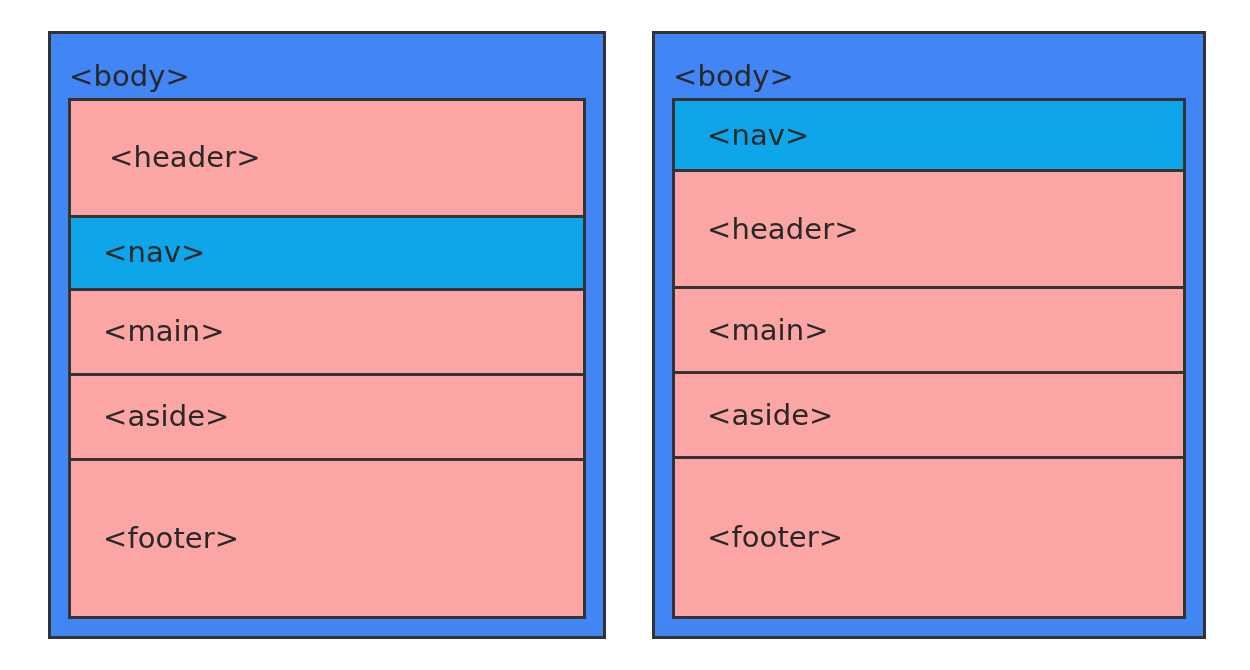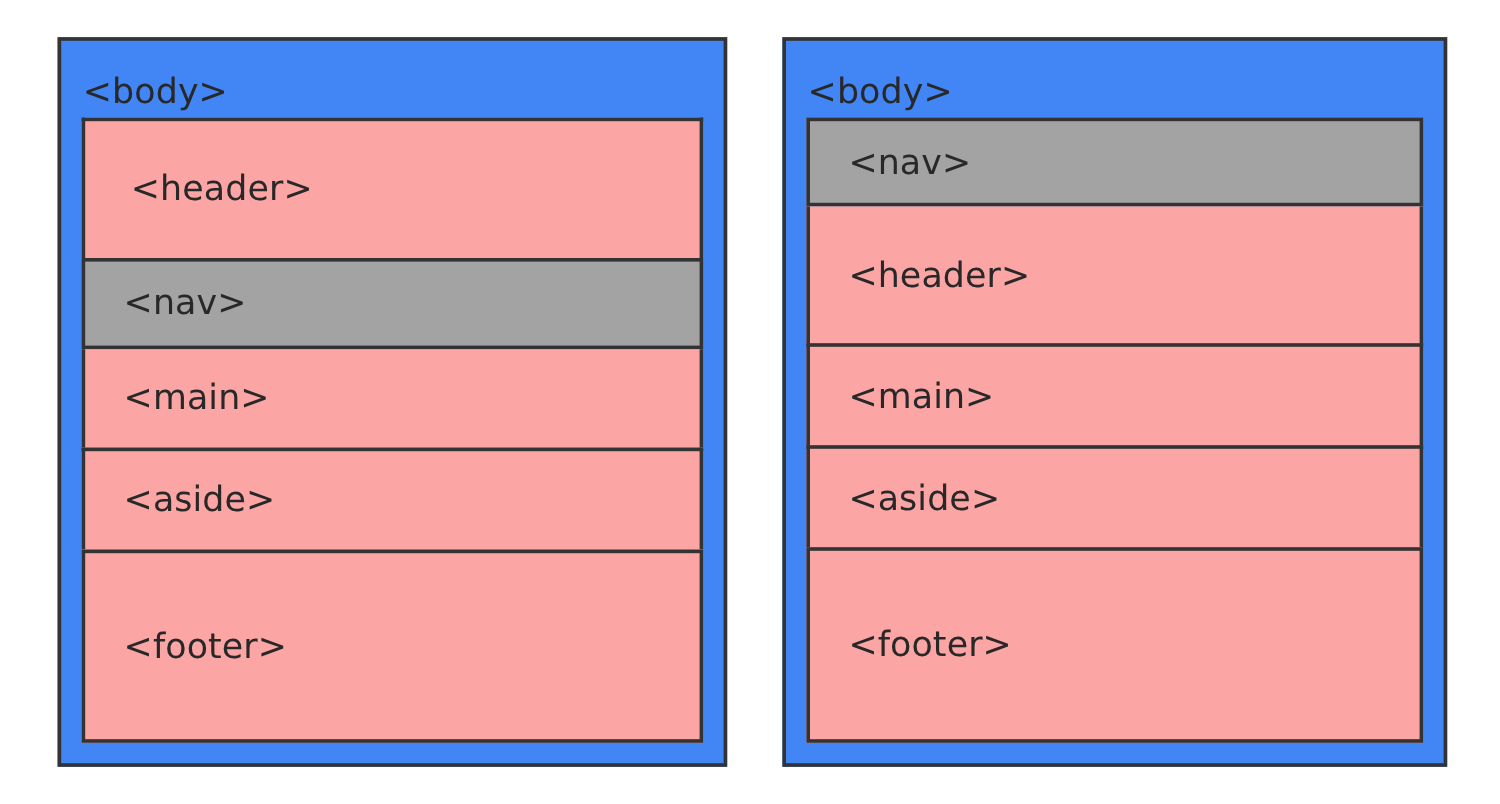--- a/index.html
+++ b/index.html
@@ -67,21 +67,21 @@
     padding-left: 32px;
     position: relative;
     min-height: 0;
   }
 
   .element-box:last-child {
     border-bottom-width: 3px;
   }
 
   .element-box.is-highlighted {
-    background: #a3a3a3;
+    background: #0ea5e9;
     border-bottom-width: 3px;
     text-align: center;
   }
 
   
   .element-box.is-highlighted + .element-box {
     border-top-width: 0;
   }
 
   .element-label {

